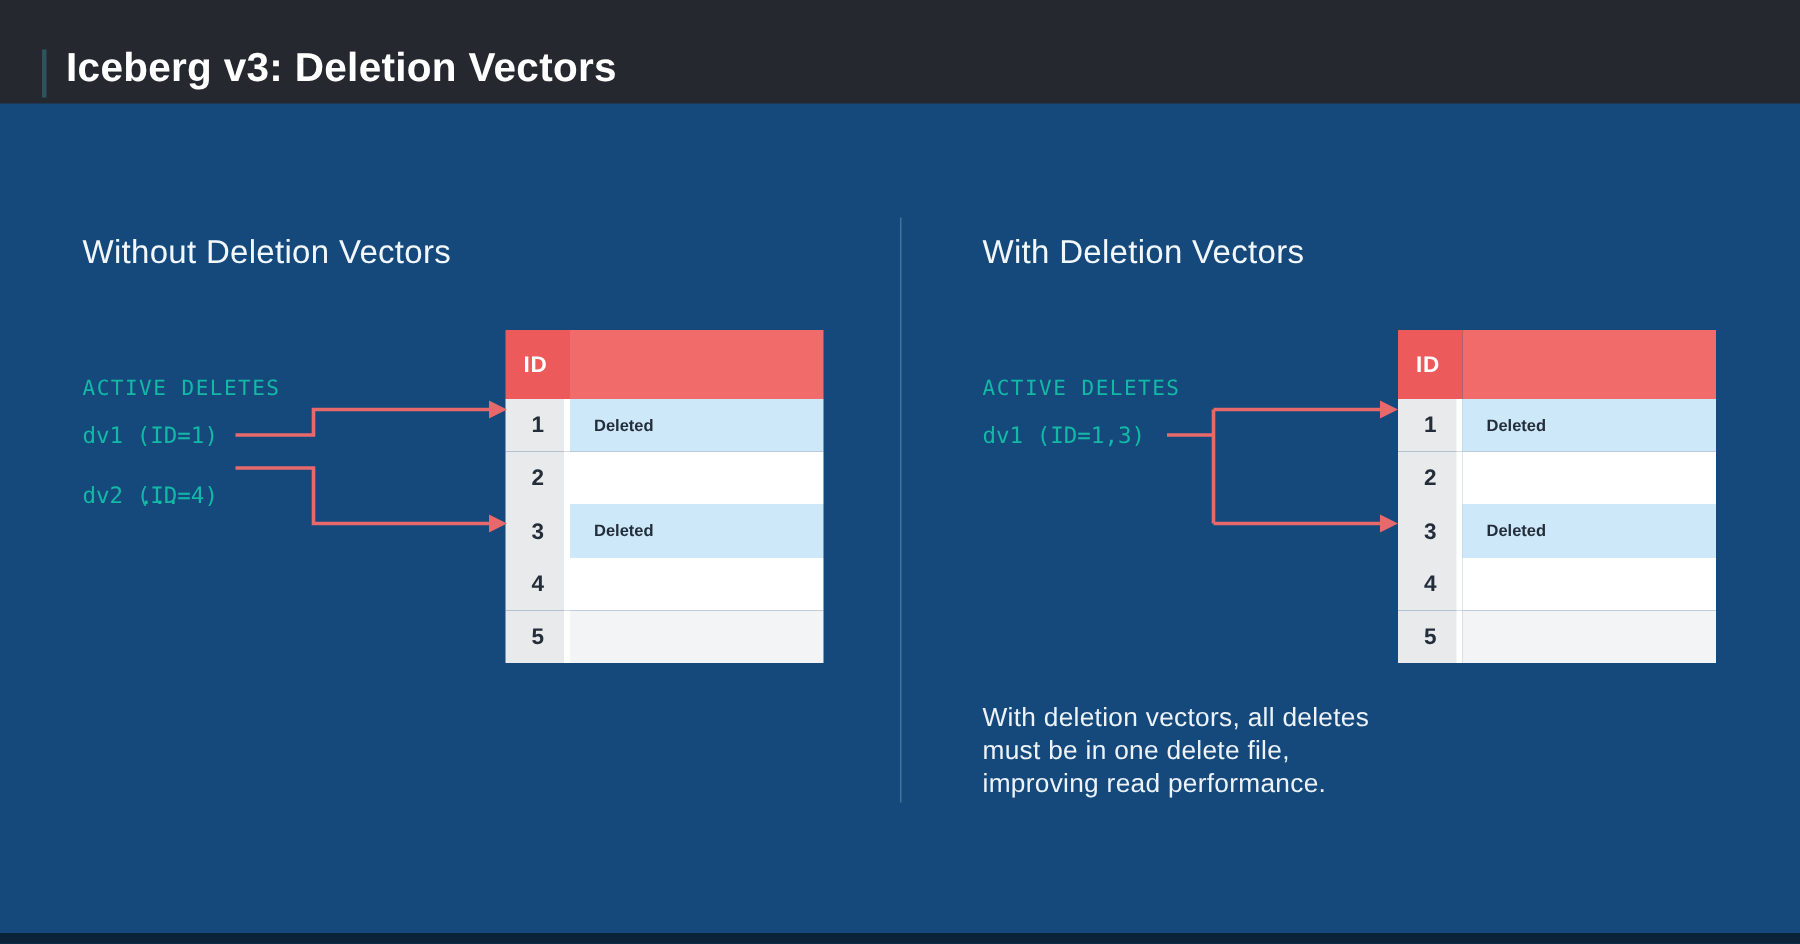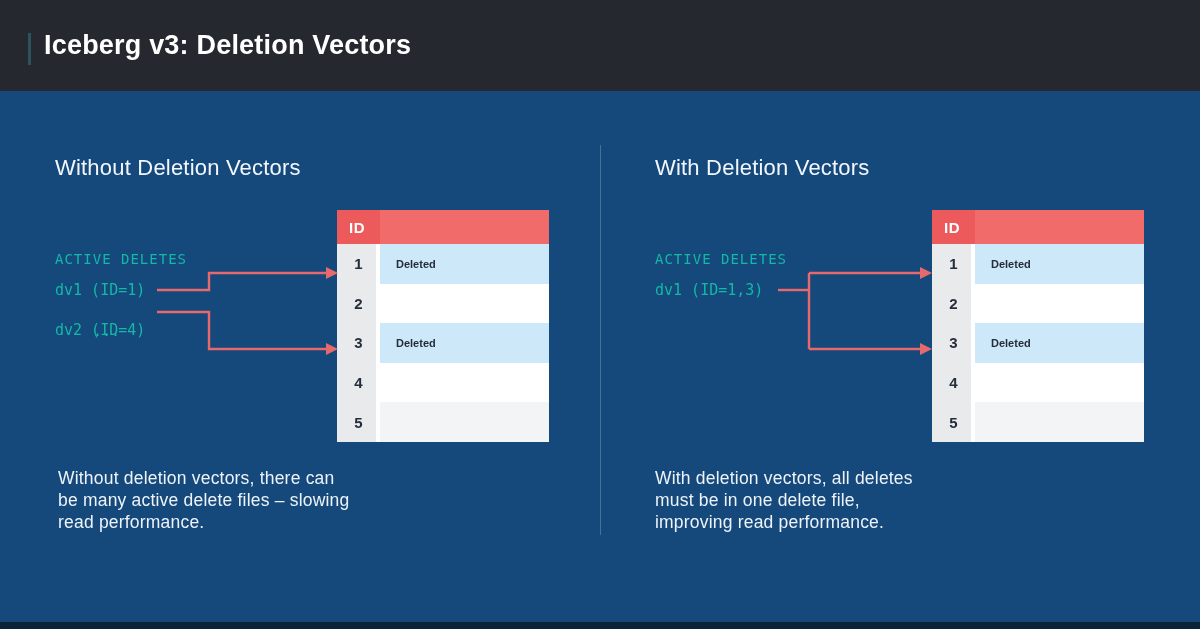--- a/index.html
+++ b/index.html
@@ -20,21 +20,21 @@
   }
   *{margin:0;padding:0;box-sizing:border-box;}
   html,body{background:#0a1a2b;}
   body{font-family:"Liberation Sans", sans-serif;}
   .slide{
     position:relative;width:1200px;height:629px;overflow:hidden;
     background:var(--c-bg);
   }
   
   .topbar{
-    position:absolute;left:0;top:0;width:1200px;height:91px;
+    position:absolute;left:0;top:0;width:1200px;height:69px;
     background:var(--c-topbar_bg);
     display:flex;align-items:center;
   }
   .accent{
     position:absolute;left:28px;top:33px;width:3px;height:32px;
     background:var(--c-accent);
   }
   .title{
     position:absolute;left:44px;top:0;height:91px;
     display:flex;align-items:center;
@@ -74,21 +74,21 @@
   }
   .caption-left{left:58px;}
   .caption-right{left:655px;}
   
   .dtable{
     position:absolute;top:210px;width:212px;height:232px;
     display:flex;flex-direction:column;
   }
   .table-left{left:337px;}
   .table-right{left:932px;}
-  .thead{height:34px;display:flex;flex:none;}
+  .thead{height:46px;display:flex;flex:none;margin-top:10px;}
   .th-id{
     width:43px;background:var(--c-table_header_red_dark);
     color:#ffffff;font-weight:700;font-size:15px;letter-spacing:.5px;
     display:flex;align-items:center;padding-left:12px;
   }
   .th-rest{flex:1;background:var(--c-table_header_red);}
   .trow{flex:1;display:flex;}
   .id-cell{
     width:43px;background:var(--c-id_col_gray);
     box-shadow:inset -4px 0 0 var(--c-row_white);
@@ -115,23 +115,20 @@
     <h1 class="title">Iceberg v3: Deletion Vectors</h1>
   </header>
 
   <div class="divider"></div>
 
   <h2 class="panel-heading heading-left">Without Deletion Vectors</h2>
   <div class="mono active-label al-left">ACTIVE DELETES</div>
   <div class="mono dv dv1-left">dv1 (ID=1)</div>
   <div class="mono dv dv2-left">dv2 (ID=4)</div>
   <div class="mono dv dots-left">...</div>
-  <p class="caption caption-left">Without deletion vectors, there can
-be many active delete files – slowing
-read performance.</p>
 
   <div class="dtable table-left">
     <div class="thead">
       <div class="th-id">ID</div>
       <div class="th-rest"></div>
     </div>
     <div class="trow">
       <div class="id-cell">1</div>
       <div class="data-cell cell-blue">Deleted</div>
     </div>

